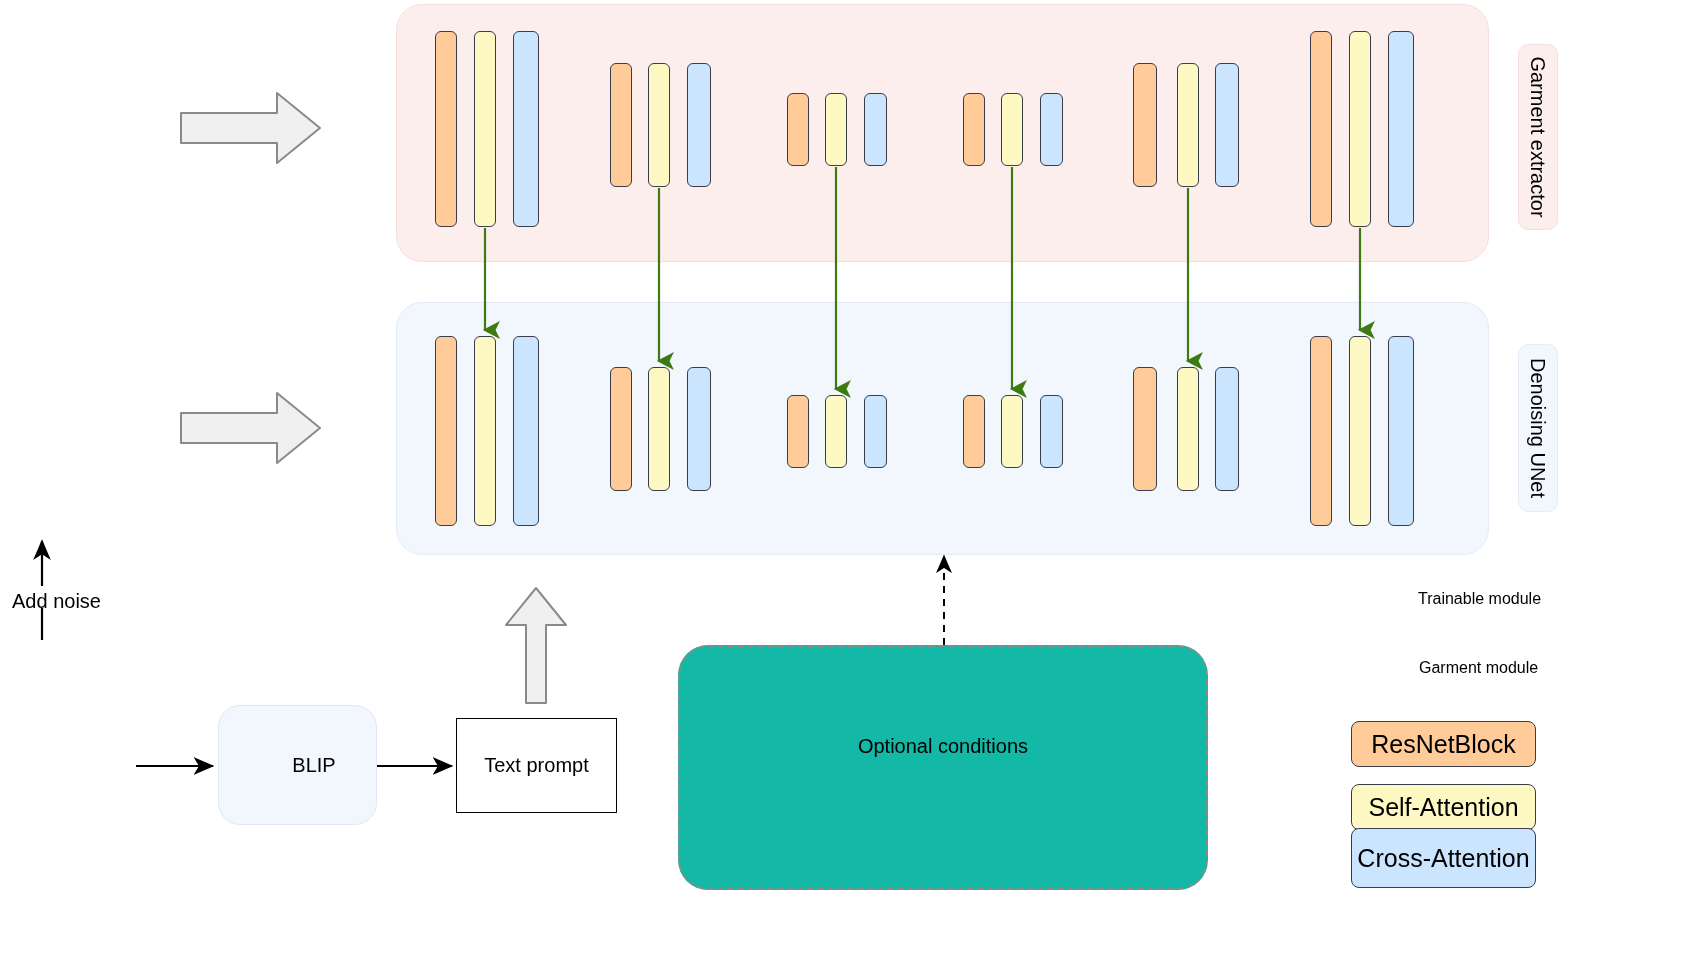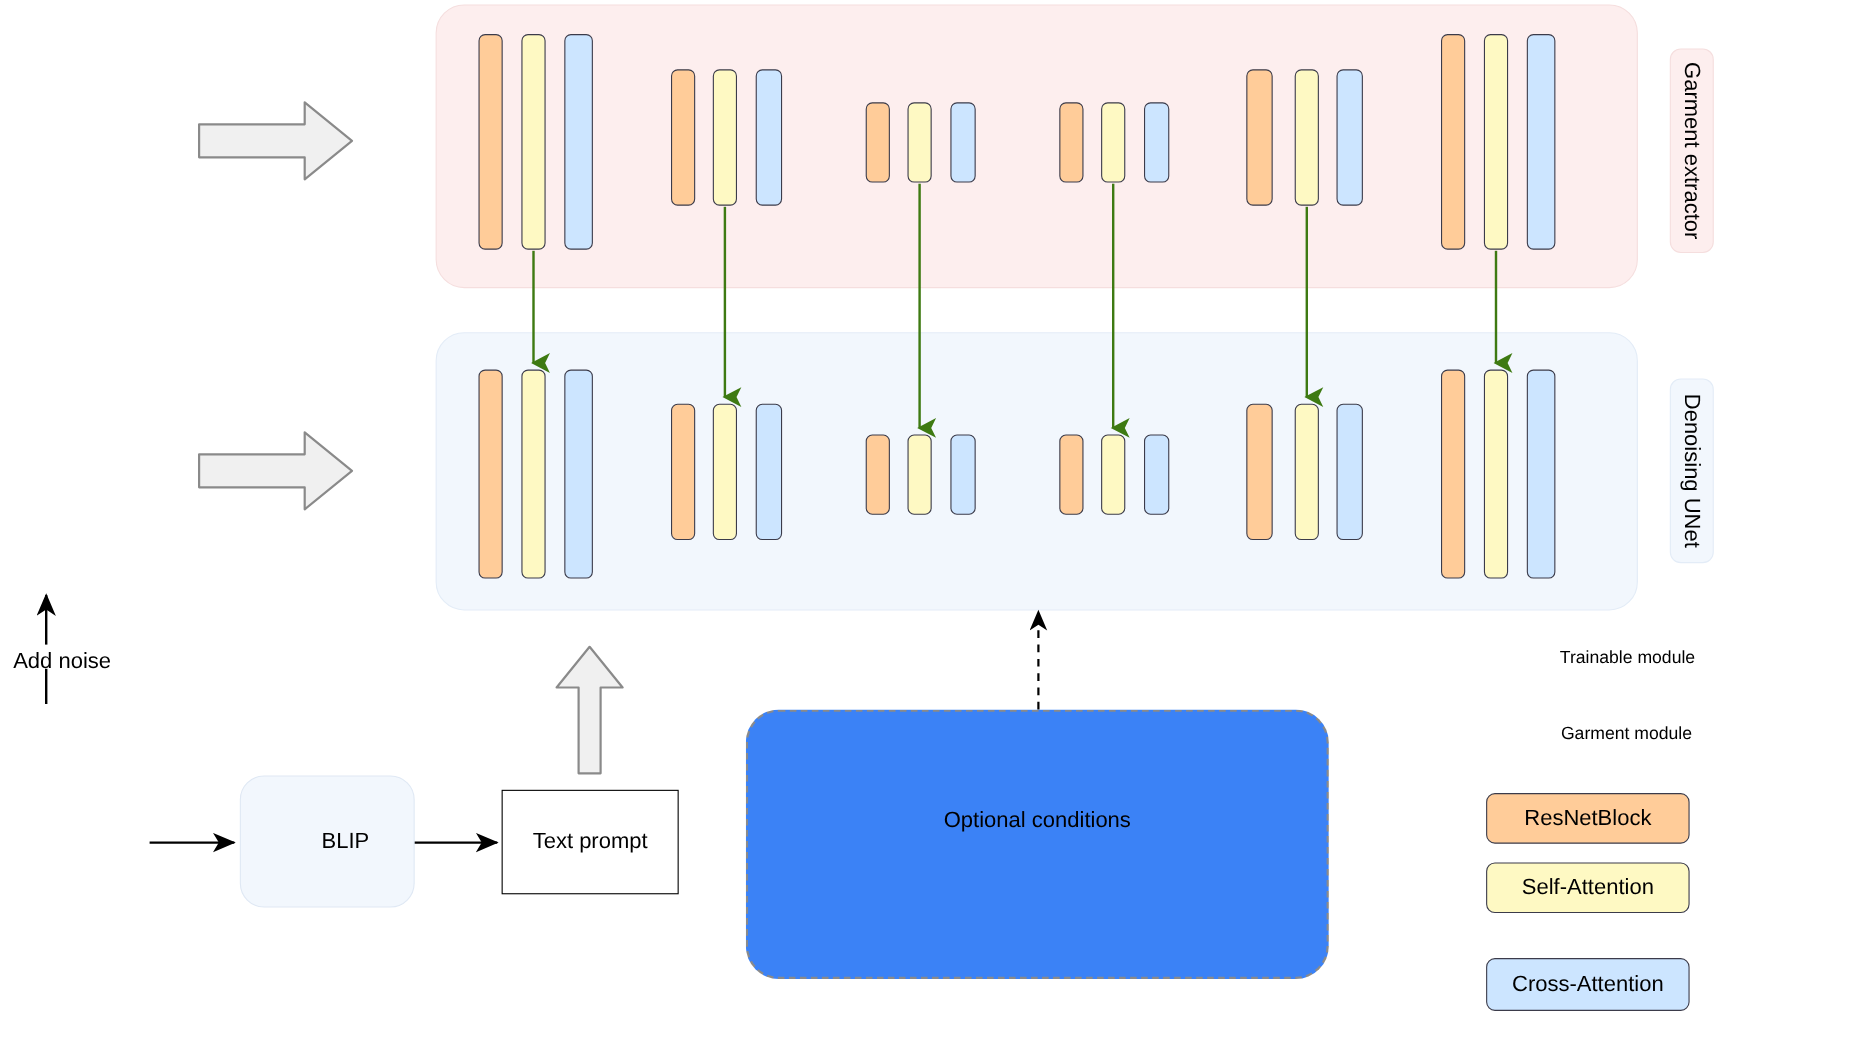--- a/index.html
+++ b/index.html
@@ -65,21 +65,21 @@
     text-align:right;
   }
   .legend-chip{
     position:absolute;
     box-sizing:border-box;
     border:1.6px solid #3b3b4a;
     border-radius:8px;
     display:flex;
     align-items:center;
     justify-content:center;
-    font-size:20px;
+    font-size:25px;
     color:#000;
   }
   
   .box-blip{
     position:absolute;
     box-sizing:border-box;
     background:#f2f7fd;
     border:1px solid #dfe8f4;
     border-radius:22px;
     display:flex;align-items:center;justify-content:center;
@@ -89,21 +89,21 @@
     position:absolute;
     box-sizing:border-box;
     background:#ffffff;
     border:1.8px solid #000;
     display:flex;align-items:center;justify-content:center;
     font-size:20px;
   }
   .box-optional{
     position:absolute;
     box-sizing:border-box;
-    background:#3b82f6;
+    background:#14b8a6;
     border:2px dashed #8a8a8a;
     border-radius:30px;
   }
   .opt-line{
     position:absolute;
     width:100%;
     text-align:center;
     font-size:20px;
     white-space:nowrap;
   }
@@ -200,21 +200,21 @@
 
   <div class="legend-text" style="left:1418px;top:590px;">Trainable module</div>
   <div class="legend-text" style="left:1419px;top:659px;">Garment module</div>
 
   <div class="legend-chip blk-res" style="left:1351px;top:721px;width:185px;height:46px;">
     <span>ResNetBlock</span>
   </div>
   <div class="legend-chip blk-self" style="left:1351px;top:784px;width:185px;height:46px;">
     <span>Self-Attention</span>
   </div>
-  <div class="legend-chip blk-cross" style="left:1351px;top:871px;width:185px;height:48px;">
+  <div class="legend-chip blk-cross" style="left:1351px;top:828px;width:185px;height:60px;">
     <span>Cross-Attention</span>
   </div>
 
   <svg class="overlay" viewBox="0 0 1686 967">
     <defs>
       <marker id="skipArrow" markerWidth="9" markerHeight="9" refX="4.5" refY="7.4" orient="auto">
         <path d="M0.4,0.6 L4.5,8.4 L8.6,0.6 L4.5,2.6 Z" fill="#3E7A12"></path>
       </marker>
       <marker id="blackArrow" markerWidth="10" markerHeight="10" refX="8.8" refY="4" orient="auto">
         <path d="M0,0 L9.4,4 L0,8 L2.4,4 Z" fill="#000"></path>

